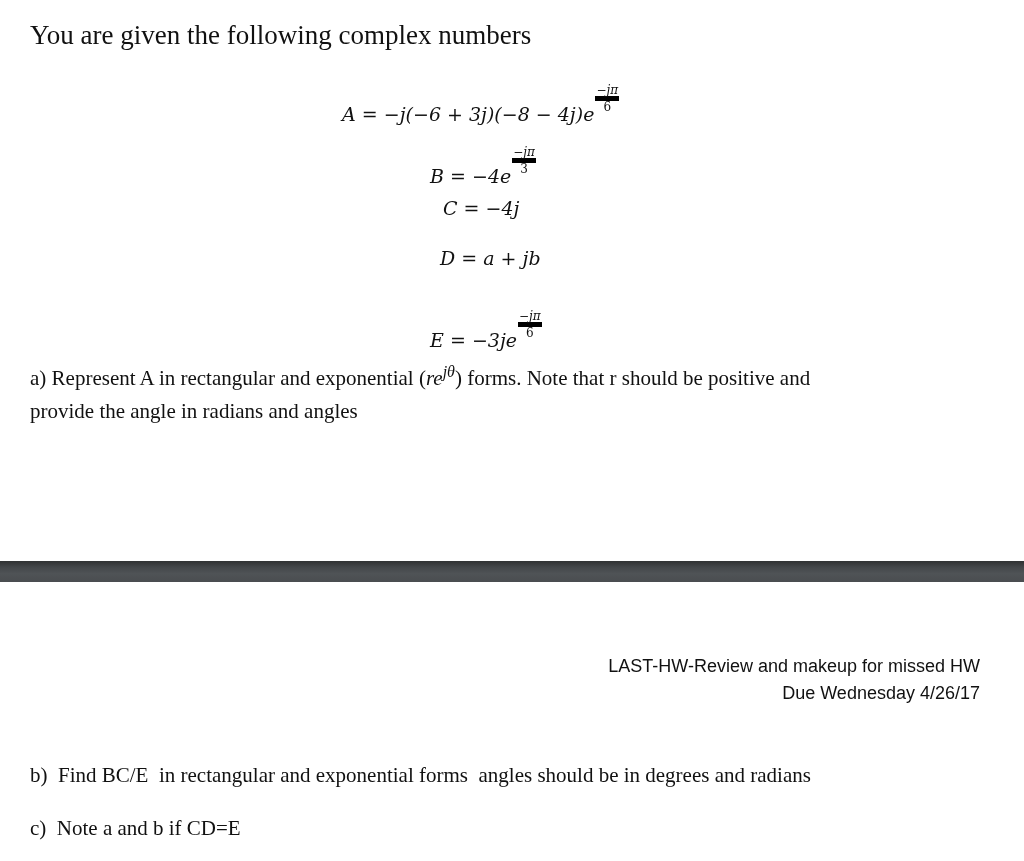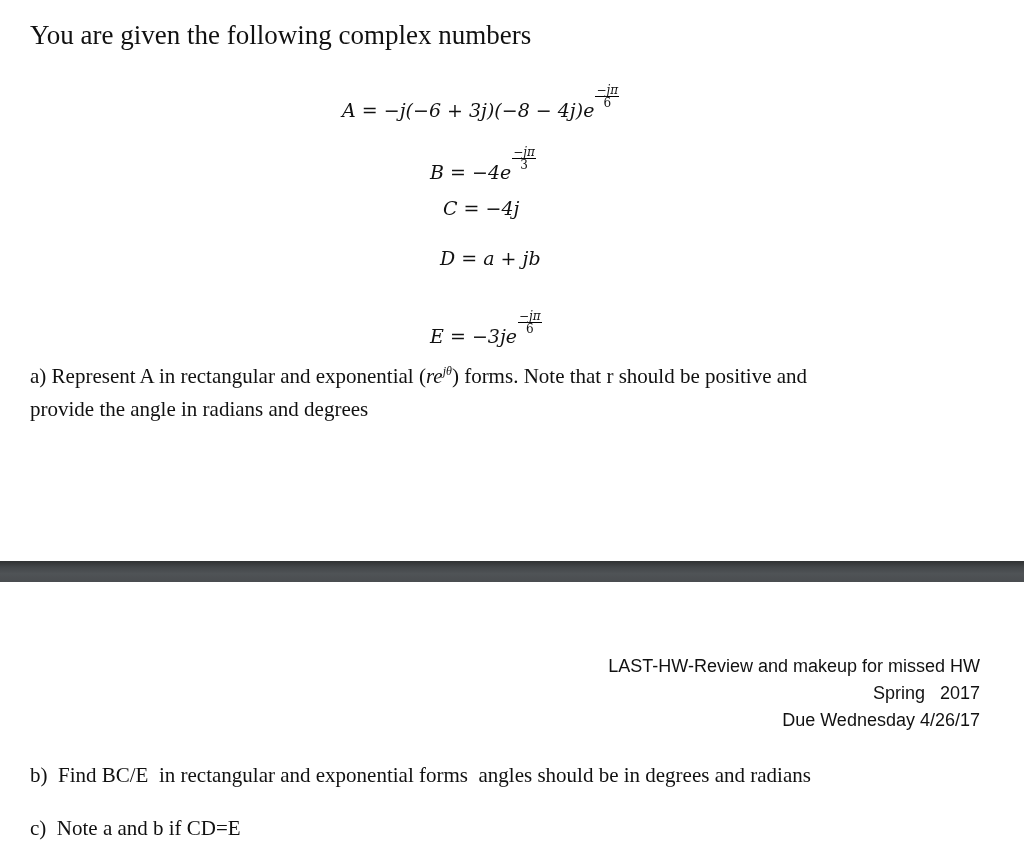--- a/index.html
+++ b/index.html
@@ -2,21 +2,21 @@
 <html><head>
 <meta charset="utf-8">
 <style>
   html, body { margin:0; padding:0; background:#ffffff; }
   body { width:1024px; height:861px; position:relative; overflow:hidden; color:#111; }
   .serif { font-family: "Liberation Serif", "DejaVu Serif", serif; }
   .sans { font-family: "Liberation Sans", "DejaVu Sans", sans-serif; }
   .math { font-family: "DejaVu Serif", "Liberation Serif", serif; font-style:italic; font-size:19px; position:absolute; white-space:nowrap; }
   .intro { position:absolute; left:30px; top:20px; font-size:27px; }
   .exp { display:inline-block; vertical-align:10px; font-size:12px; text-align:center; line-height:12px; margin-left:1px; }
-  .exp .num { display:block; border-bottom:1px solid #000000; padding:0 1px; }
+  .exp .num { display:block; border-bottom:5px solid #000000; padding:0 1px; }
   .exp .den { display:block; font-style:normal; }
   .q { position:absolute; left:30px; font-size:21px; line-height:33px; }
   .divider { position:absolute; left:0; top:561px; width:1024px; height:21px;
     background: linear-gradient(#303233 0%, #44474a 30%, #4f5356 60%, #4a4d50 100%); }
   .header-block { position:absolute; left:0; width:980px; text-align:right; font-size:18px; line-height:27px; top:653px; }
   .q-b { top:759px; }
   .q-c { top:812px; }
 </style>
 </head>
 <body>
@@ -42,26 +42,25 @@
   <span>D</span>
   <span>= a + jb</span>
 </div>
 
 <div class="math" style="left:430px; top:310px;">
   <span>E</span>
   <span>= −3je</span><span class="exp"><span class="num">−jπ</span><span class="den">6</span></span>
 </div>
 
 <div class="q serif" style="top:355px;">
-  <div><span>a) Represent A in rectangular and exponential (</span><i><span>re</span><sup style="font-size:12px;margin-top:37px;">jθ</sup></i><span>) forms.  Note that  r should be positive and</span></div>
-  <div>provide the angle in radians and degrees</div>
+  <div><span>a) Represent A in rectangular and exponential (</span><i><span>re</span><sup style="font-size:16px;margin-top:37px;">jθ</sup></i><span>) forms.  Note that  r should be positive and</span></div>
+  <div>provide the angle in radians and angles</div>
 </div>
 
 <div class="divider"></div>
 
 <div class="header-block sans">
   <div>LAST-HW-Review and makeup for missed HW</div>
-  <div style="white-space:pre;">Spring   2017</div>
   <div>Due Wednesday 4/26/17</div>
 </div>
 
 <div class="q q-b serif" style="white-space:pre;">b)  Find BC/E  in rectangular and exponential forms  angles should be in degrees and radians</div>
 <div class="q q-c serif" style="white-space:pre;">c)  Note a and b if CD=E</div>
 
 </body></html>

